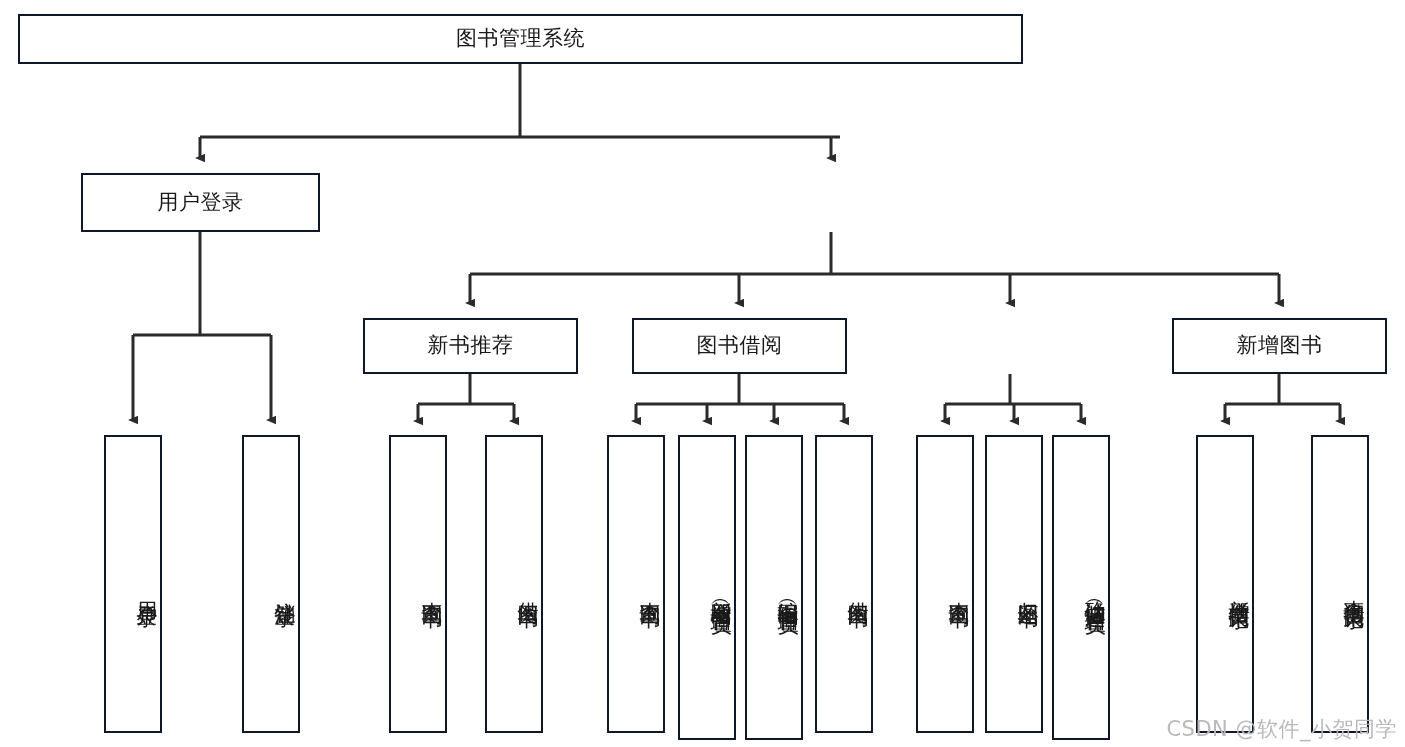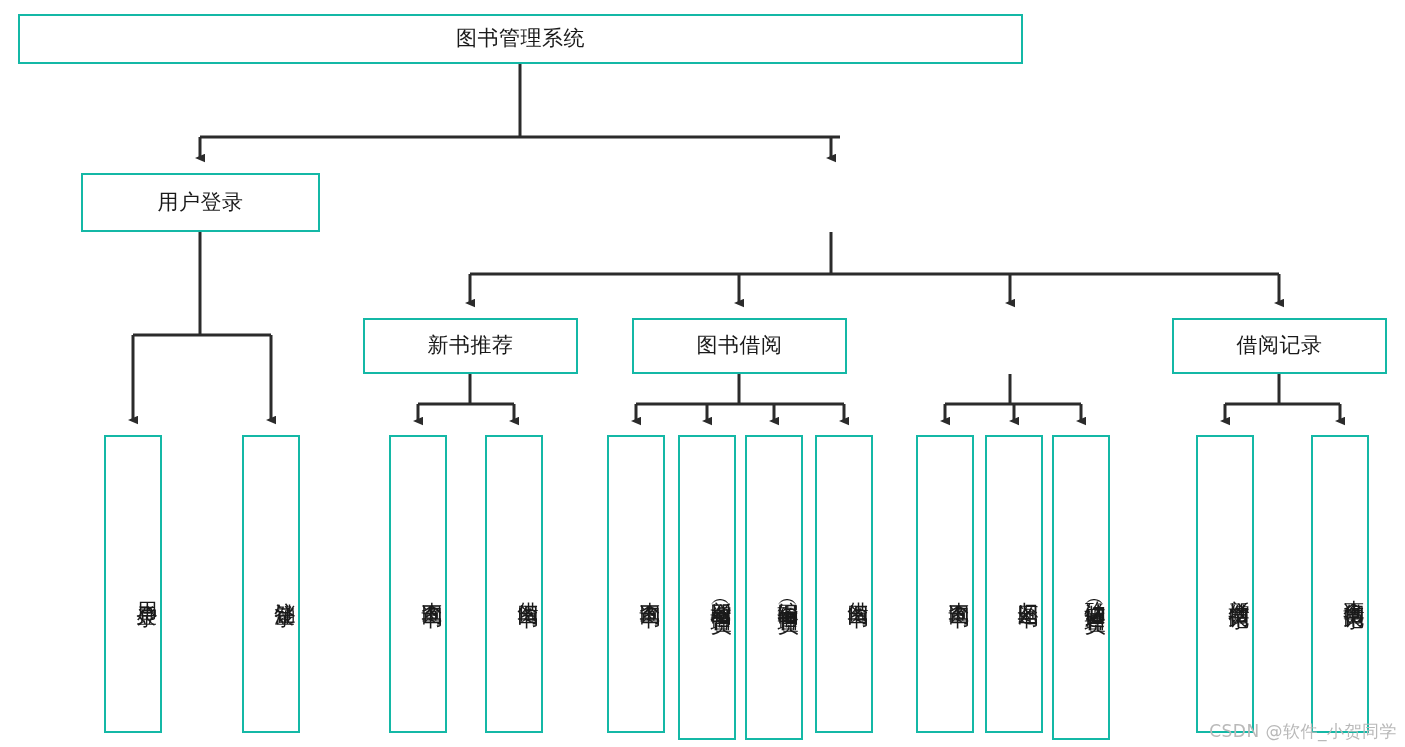--- a/index.html
+++ b/index.html
@@ -18,21 +18,21 @@
   #edges {
     position: absolute;
     left: 0; top: 0;
     width: 1405px;
     height: 747px;
     pointer-events: none;
   }
   .node {
     position: absolute;
     box-sizing: border-box;
-    border: 2px solid #14b8a6;
+    border: 2px solid #0f172a;
     background: #ffffff;
     color: #1a1a1a;
     display: flex;
     align-items: center;
     justify-content: center;
     text-align: center;
   }
   .node.horiz {
     font-size: 21px;
     letter-spacing: 0.5px;
@@ -50,21 +50,21 @@
   }
   .node.vert .vlabel {
     writing-mode: vertical-rl;
     text-orientation: upright;
     white-space: nowrap;
   }
   #watermark {
     position: absolute;
     right: 8px;
     bottom: 4px;
-    font-size: 17px;
+    font-size: 21px;
     color: #b9b9b9;
     letter-spacing: 0.5px;
     white-space: nowrap;
     font-family: "DejaVu Sans", "Liberation Sans", sans-serif;
   }
 </style>
 </head>
 <body>
 
 <div id="canvas">
@@ -127,21 +127,21 @@
     <span>用户登录</span>
   </div>
 
   <div class="node horiz" style="left: 363px; top: 318px; width: 215px; height: 56px;">
     <span>新书推荐</span>
   </div>
   <div class="node horiz" style="left: 632px; top: 318px; width: 215px; height: 56px;">
     <span>图书借阅</span>
   </div>
   <div class="node horiz" style="left: 1172px; top: 318px; width: 215px; height: 56px;">
-    <span>借阅记录</span>
+    <span>新增图书</span>
   </div>
 
   <div class="node vert" style="left: 104px; top: 435px; width: 58px; height: 298px;">
     <span class="vlabel">用户登录</span>
   </div>
   <div class="node vert" style="left: 242px; top: 435px; width: 58px; height: 298px;">
     <span class="vlabel">注销登录</span>
   </div>
   <div class="node vert" style="left: 389px; top: 435px; width: 58px; height: 298px;">
     <span class="vlabel">查询图书</span>

